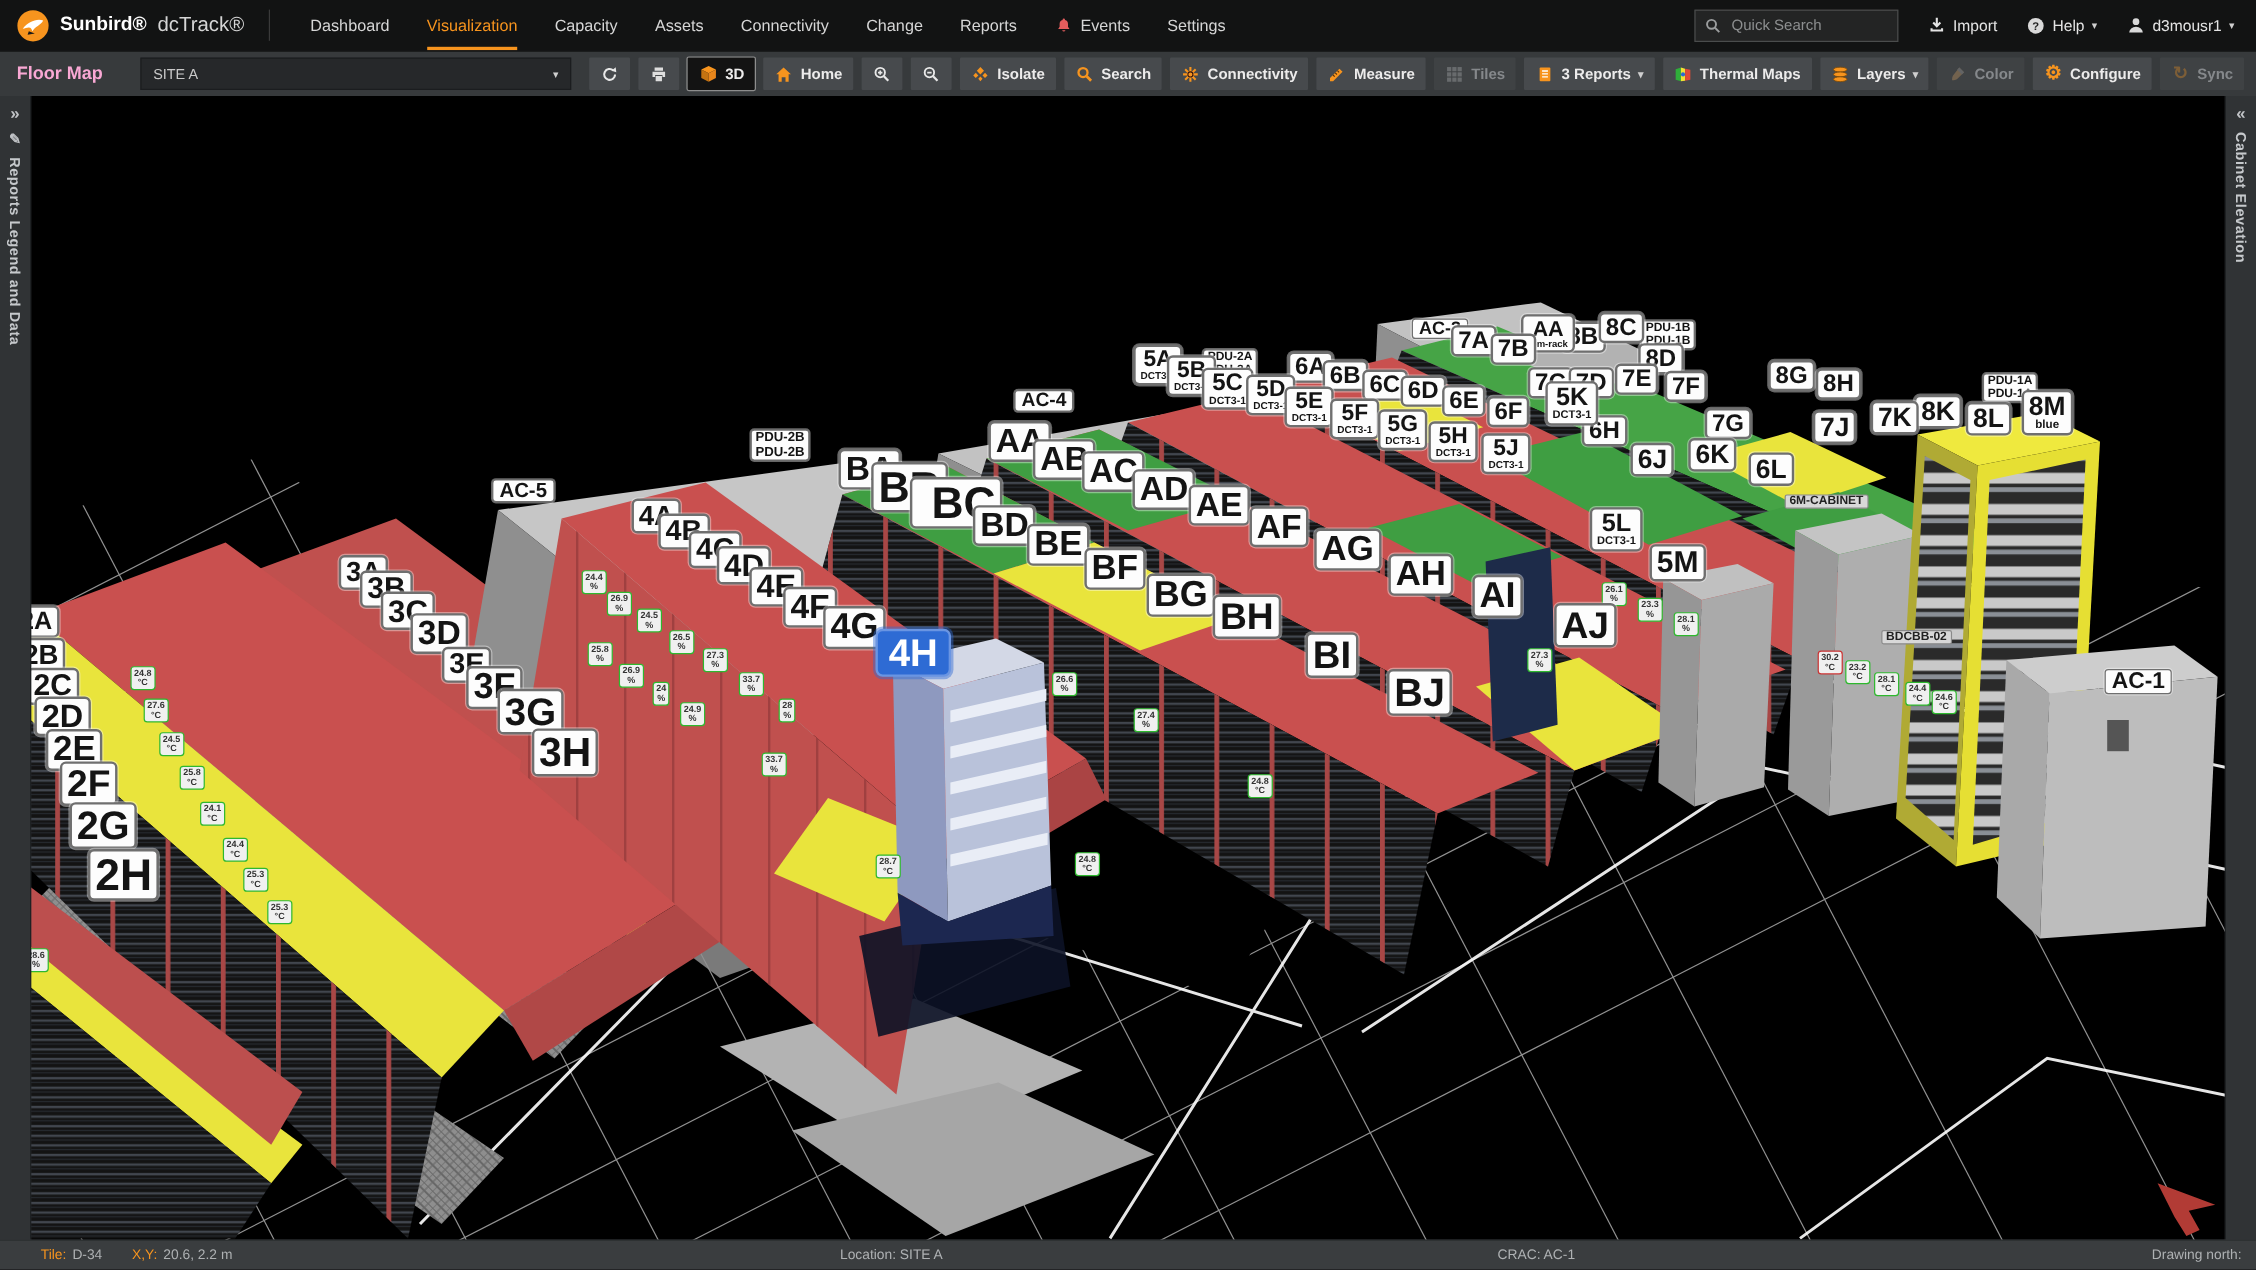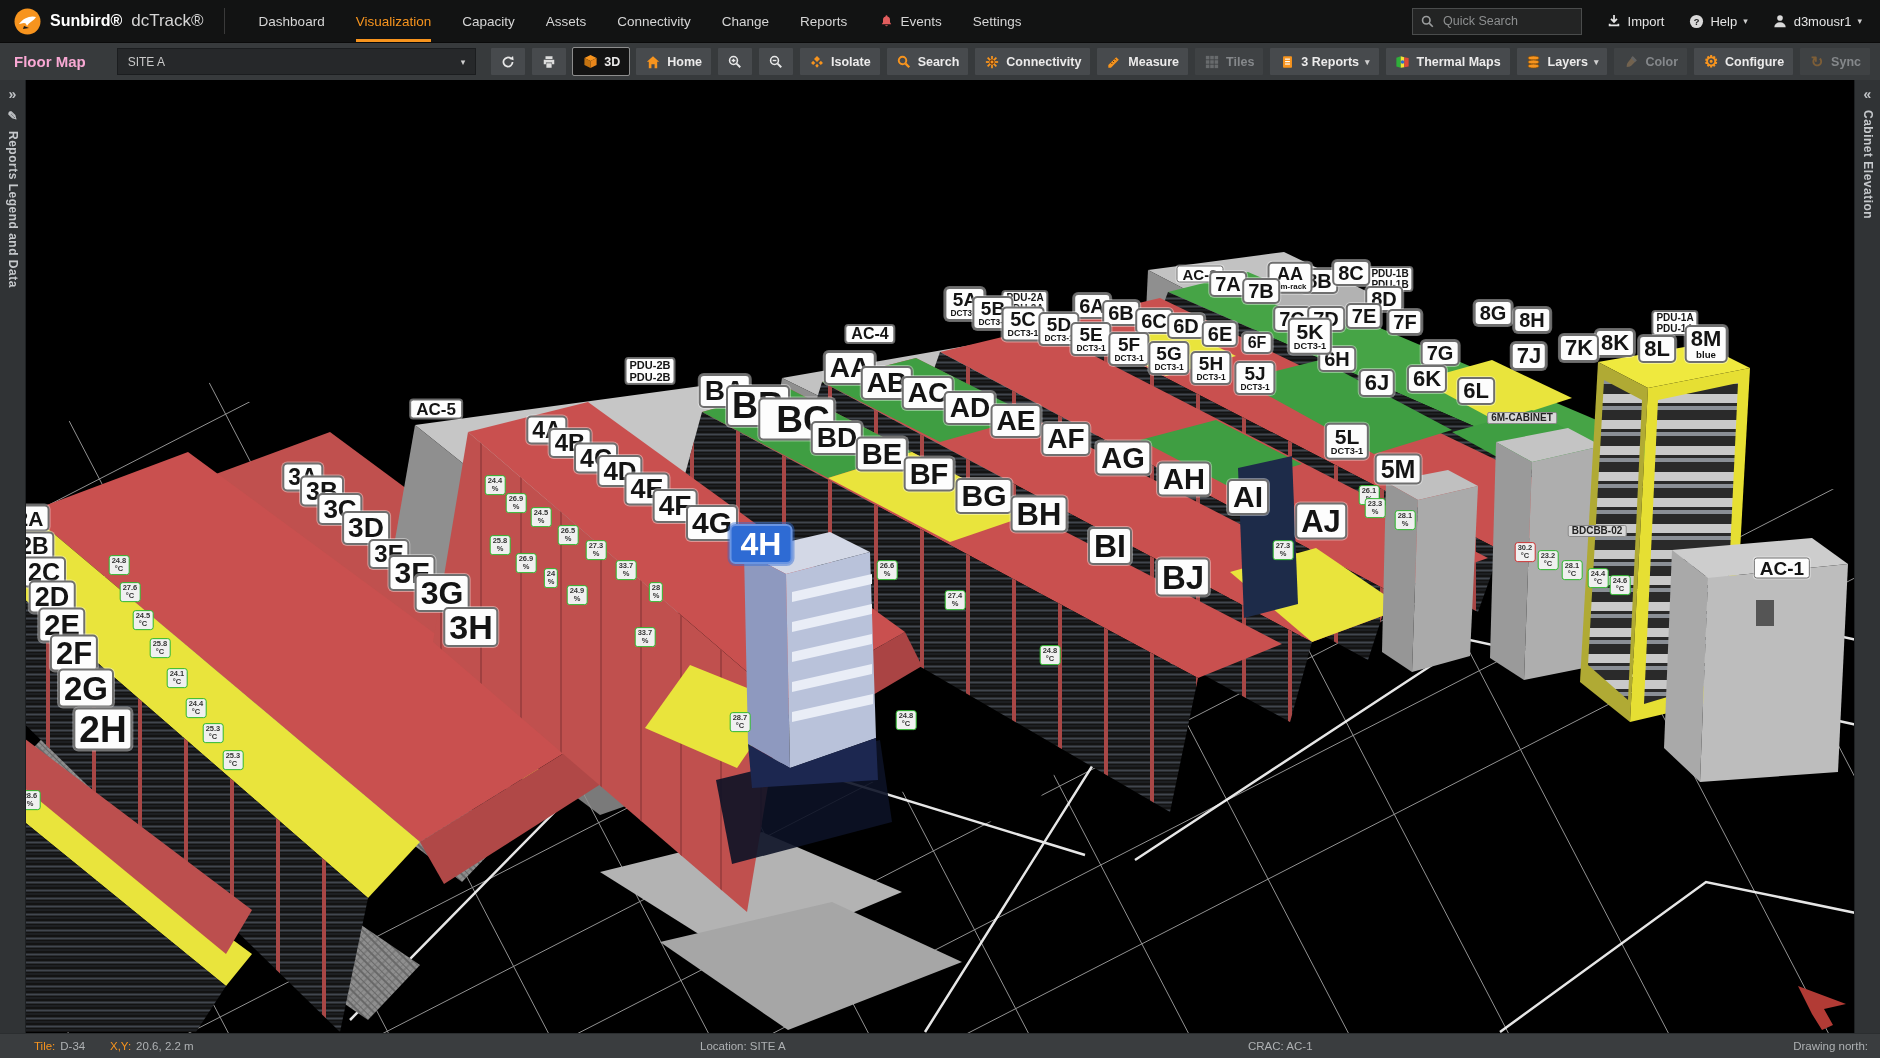--- a/index.html
+++ b/index.html
@@ -647,21 +647,21 @@
         <div>°C</div>
       </div>
       <div class="badge" style="left: 1050px; top: 575px;">
         <div>24.8</div>
         <div>°C</div>
       </div>
       <div class="badge" style="left: 1283px; top: 470px;">
         <div>27.3</div>
         <div>%</div>
       </div>
-      <div class="badge" style="left: 1345px; top: 415px; margin-left: 24px;">
+      <div class="badge" style="left: 1345px; top: 415px;">
         <div>26.1</div>
         <div>%</div>
       </div>
       <div class="badge" style="left: 1375px; top: 428px;">
         <div>23.3</div>
         <div>%</div>
       </div>
       <div class="badge" style="left: 1405px; top: 440px;">
         <div>28.1</div>
         <div>%</div>
@@ -786,21 +786,21 @@
       </div>
       <div class="chip" style="left: 1154px; top: 241px; font-size: 20px;">
         <div>6C</div>
       </div>
       <div class="chip" style="left: 1186px; top: 246px; font-size: 20px;">
         <div>6D</div>
       </div>
       <div class="chip" style="left: 1220px; top: 254px; font-size: 20px;">
         <div>6E</div>
       </div>
-      <div class="chip" style="left: 1257px; top: 263px; font-size: 16px;">
+      <div class="chip" style="left: 1257px; top: 263px; font-size: 20px;">
         <div>6F</div>
       </div>
       <div class="chip" style="left: 1337px; top: 279px; font-size: 20px;">
         <div>6H</div>
       </div>
       <div class="chip" style="left: 1377px; top: 303px; font-size: 22px;">
         <div>6J</div>
       </div>
       <div class="chip" style="left: 1427px; top: 299px; font-size: 22px;">
         <div>6K</div>

